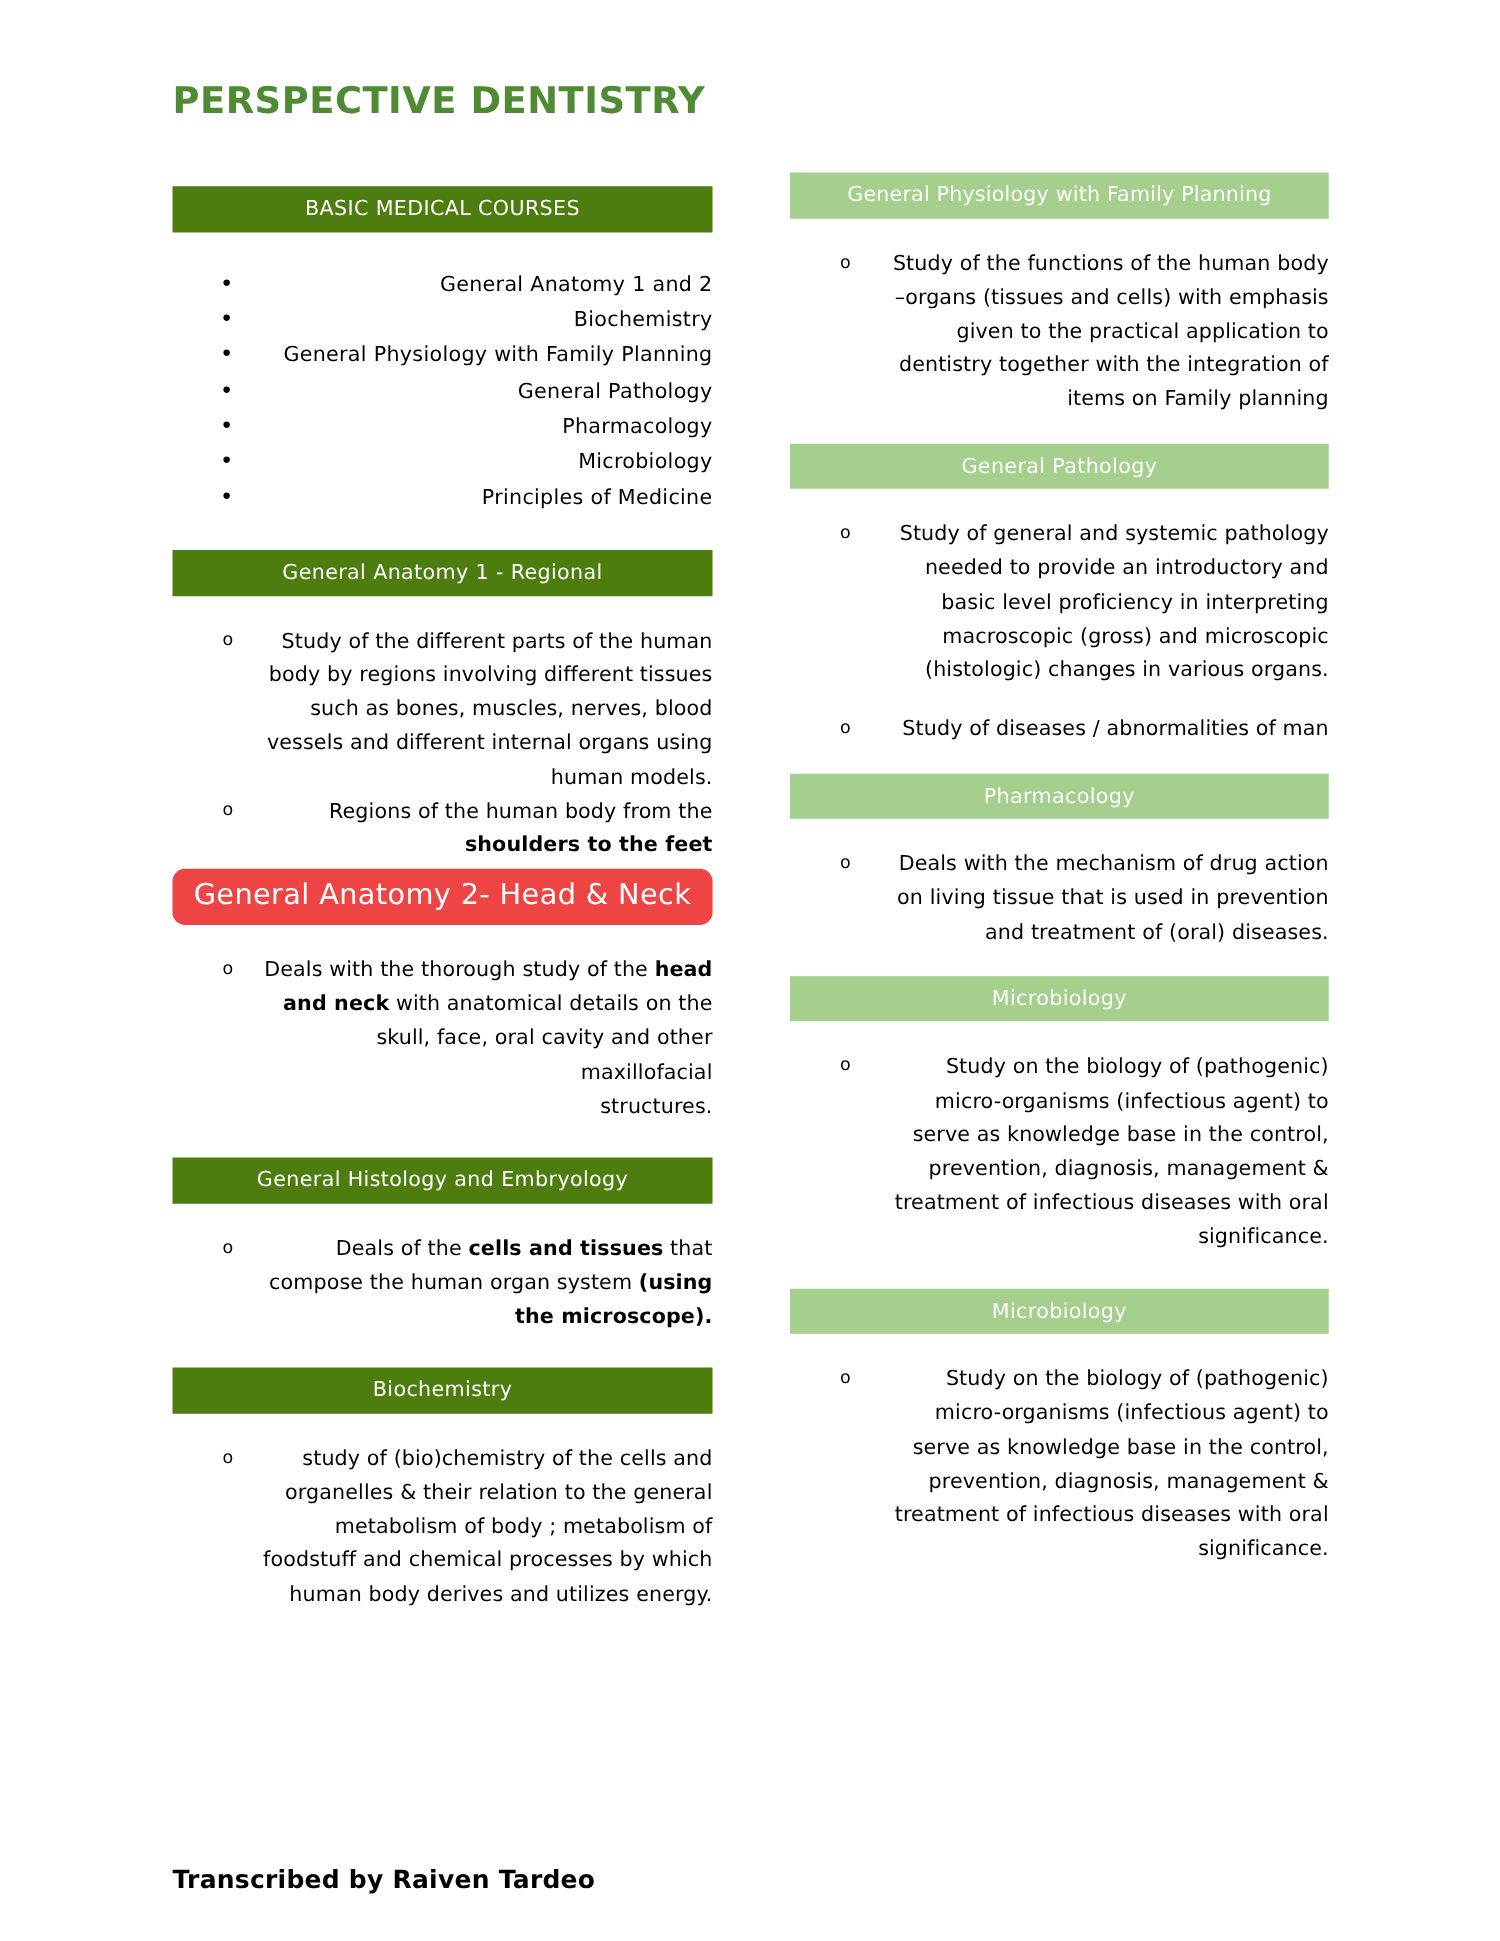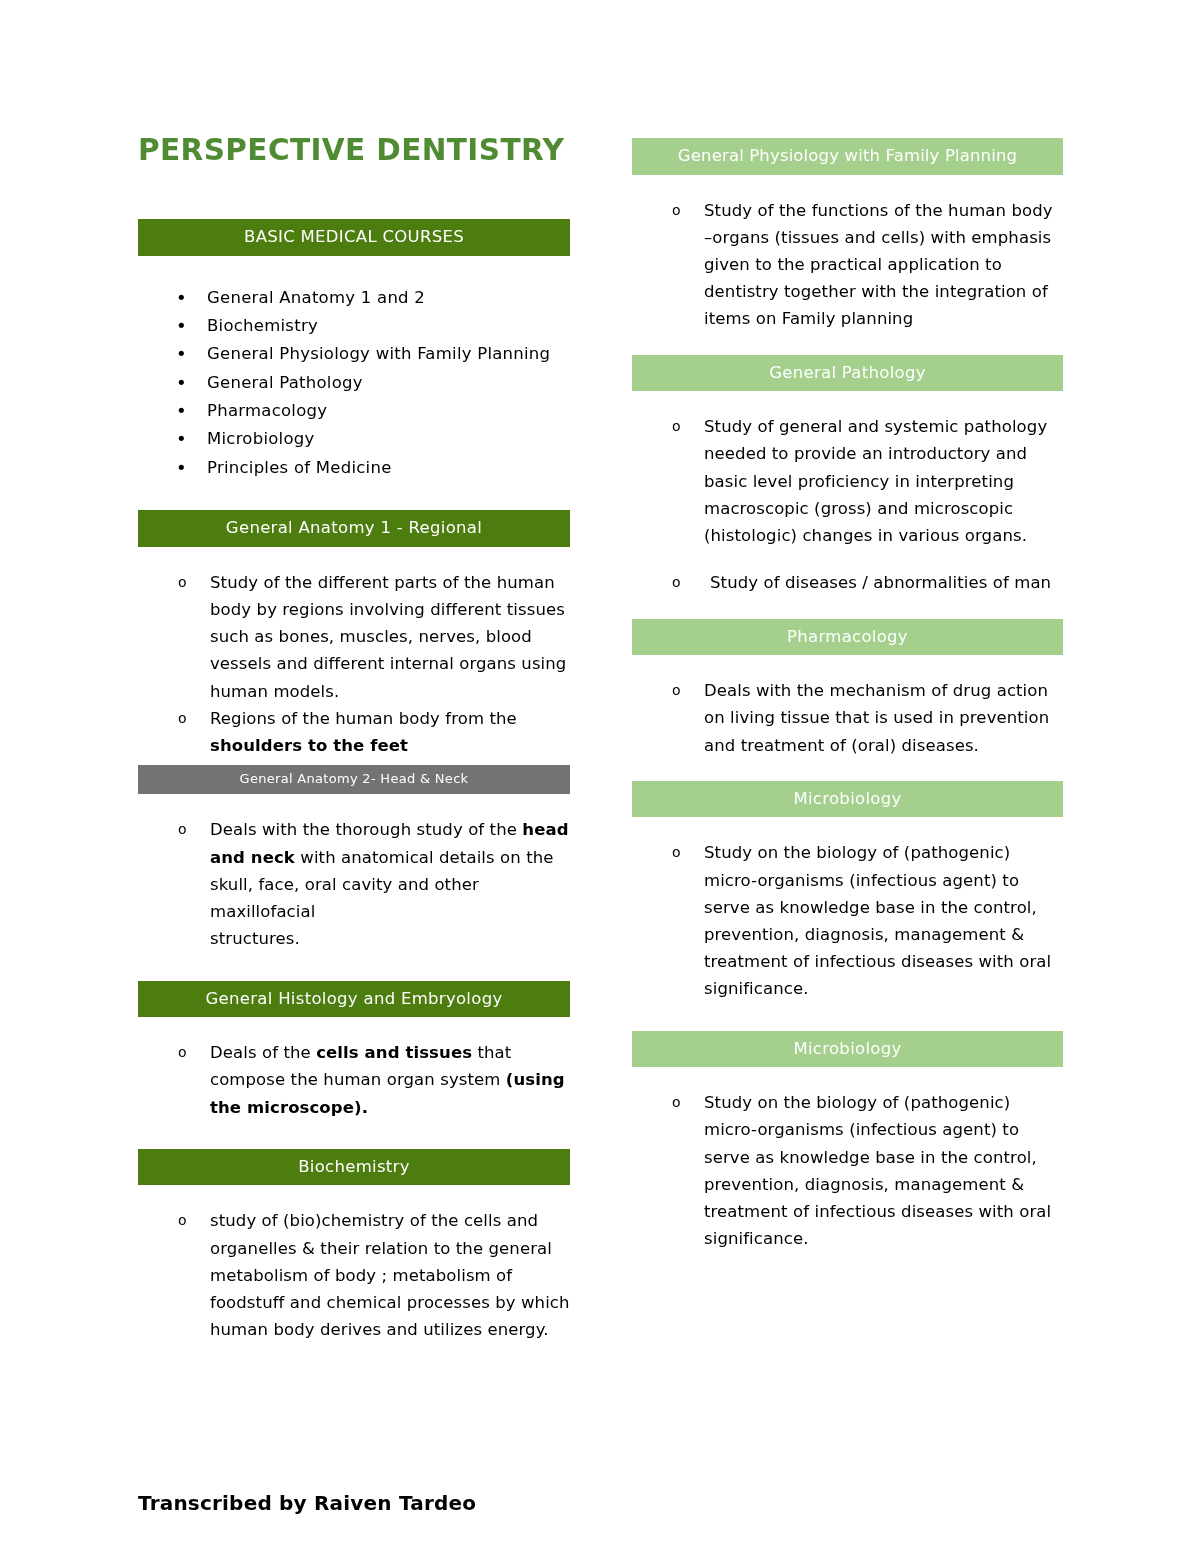--- a/index.html
+++ b/index.html
@@ -32,22 +32,21 @@
     display: flex;
     flex-direction: row;
     align-items: flex-start;
   }
 
   .col {
     box-sizing: border-box;
   }
   .col-left {
     width: 600px;
-    padding: 96px 30px 0 138px;
-    margin-top: 38px;
+    padding: 64px 30px 0 138px;
   }
   .col-right {
     width: 600px;
     padding: 138px 137px 0 32px;
   }
 
   
   .page-title {
     font-family: "DejaVu Sans", sans-serif;
     font-size: 29.5px;
@@ -66,39 +65,41 @@
     text-align: center;
     font-family: "DejaVu Sans", sans-serif;
     font-size: 16.5px;
     font-weight: normal;
     letter-spacing: 0.3px;
     line-height: 1.55;
     padding: 5px 6px 6px 6px;
     box-sizing: border-box;
   }
   .bar.big {
-    background: #737373;
-    font-size: 13px;
+    background: #ef4444;
+    font-size: 23px;
     padding: 4px 6px 5px 6px;
+    border-radius: 10px;
   }
   .bar.deep {
     background: #a4cf8d;
   }
 
   
   .gap-28 { height: 28px; }
   .gap-22 { height: 22px; }
   .gap-6  { height: 6px; }
 
   
   ul.bullets,
   ul.circles {
     list-style: none;
     margin: 0;
     padding: 0;
+    text-align: right;
   }
   ul.bullets > li,
   ul.circles > li {
     position: relative;
     padding-left: 69px;
     font-family: "DejaVu Sans", sans-serif;
     font-size: 16.5px;
     line-height: 1.65;
     color: #000000;
   }

